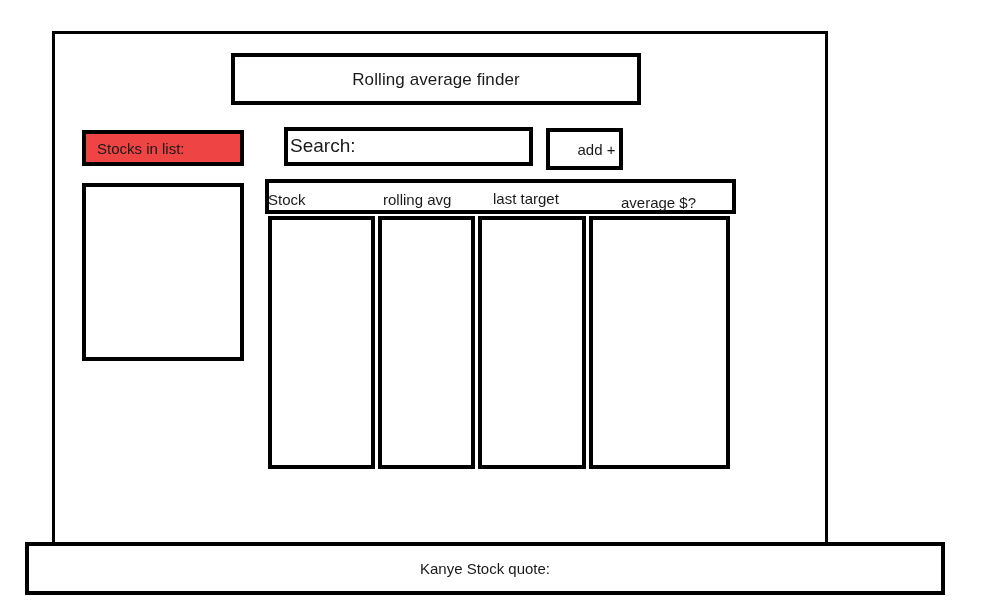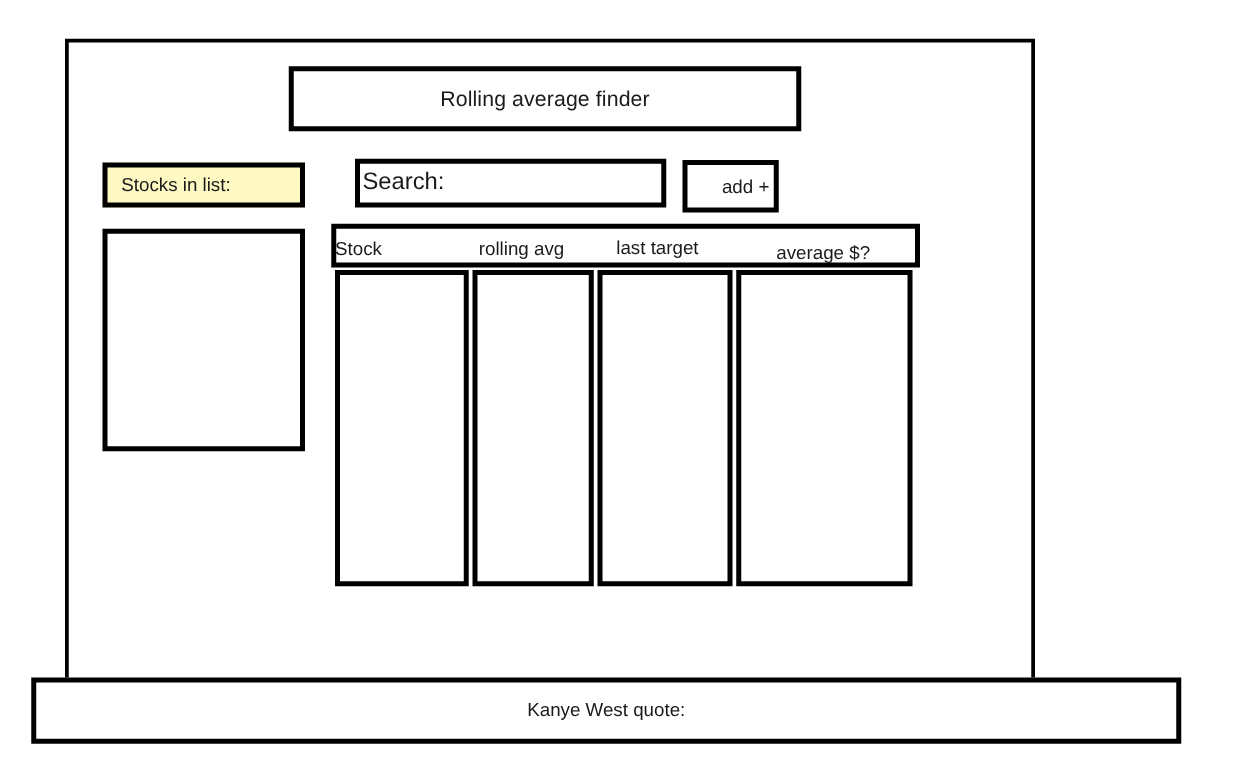--- a/index.html
+++ b/index.html
@@ -60,21 +60,21 @@
 
   
   .stocks-label-box {
     position: absolute;
     left: 27px;            
     top: 96px;             
     width: 162px;
     height: 36px;
     border: 4px solid #000000;
     box-sizing: border-box;
-    background: #fef9c3;
+    background: #ef4444;
     display: flex;
     align-items: center;
   }
   .stocks-label-text {
     font-size: 15px;
     padding-left: 11px;
     white-space: nowrap;
   }
 
   .stocks-list-panel {
@@ -239,16 +239,16 @@
     <div class="table-columns">
       <div class="tcol tcol-0"></div>
       <div class="tcol tcol-1"></div>
       <div class="tcol tcol-2"></div>
       <div class="tcol tcol-3"></div>
     </div>
 
   </div>
 
   <div class="quote-box">
-    <span class="quote-text">Kanye West quote:</span>
+    <span class="quote-text">Kanye Stock quote:</span>
   </div>
 
 </div>
 
 </body></html>

